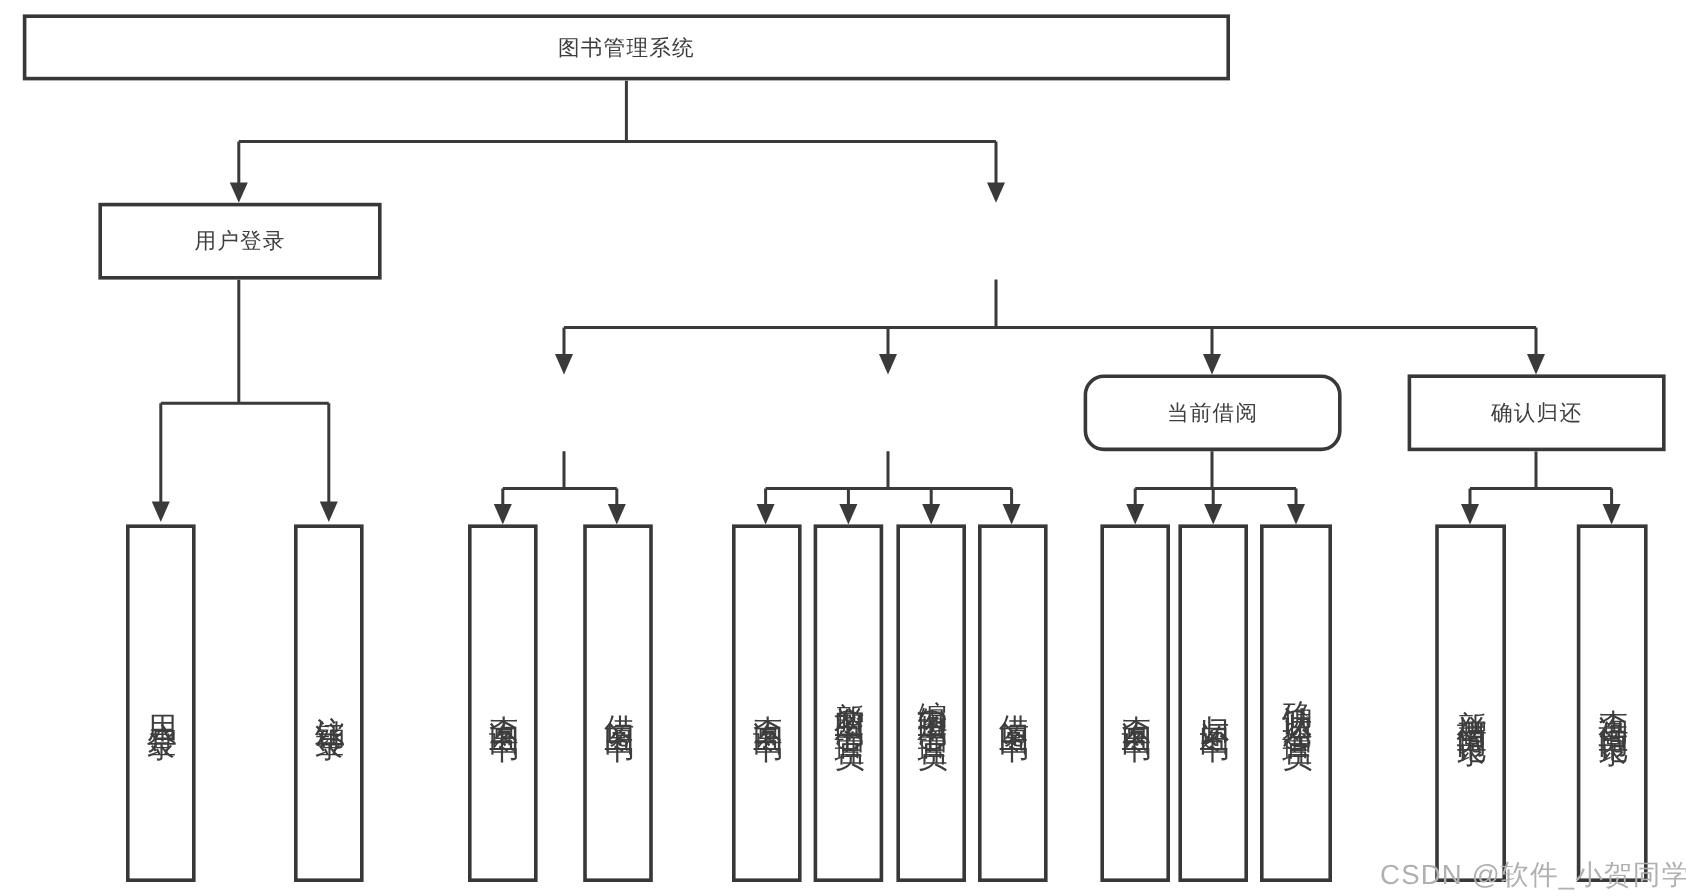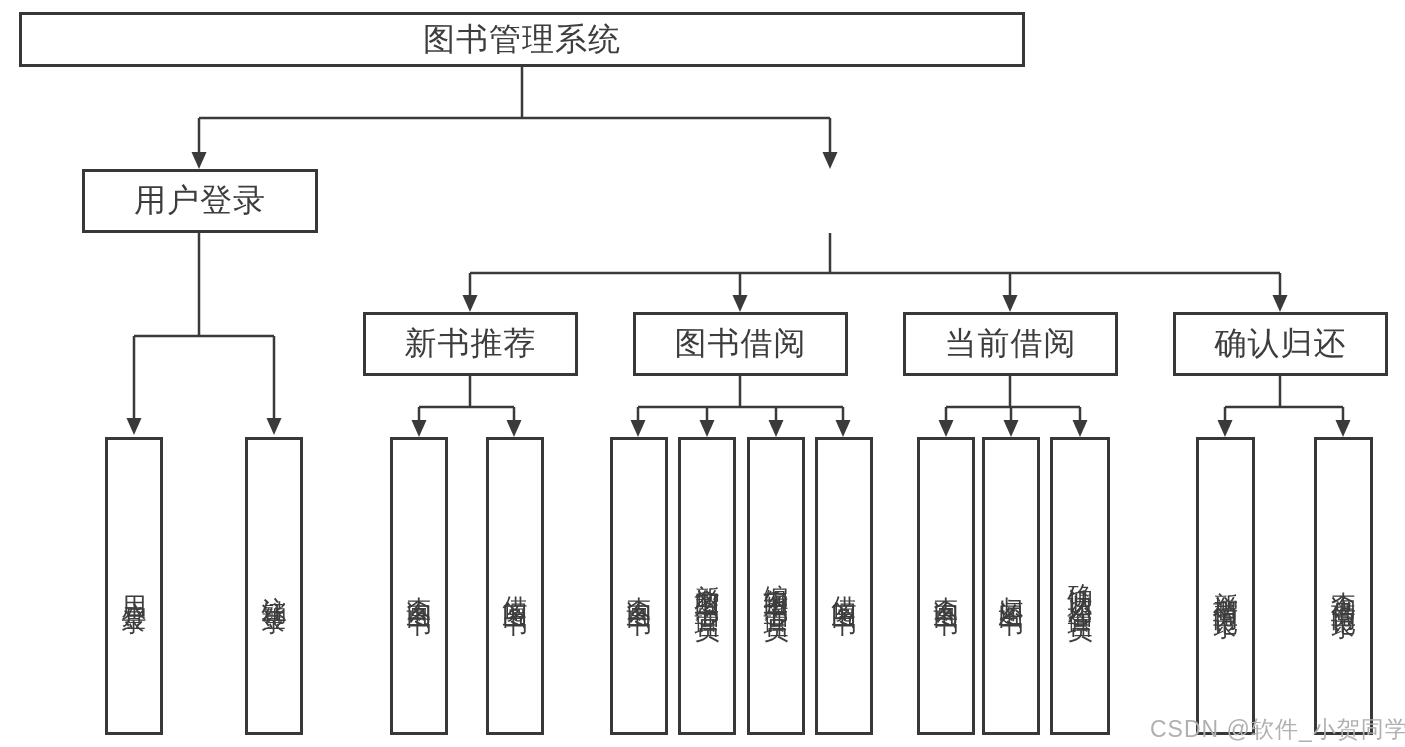--- a/index.html
+++ b/index.html
@@ -33,21 +33,21 @@
   }
   .box {
     position: absolute;
     box-sizing: border-box;
     border: 3px solid #383838;
     background: #ffffff;
     display: flex;
     align-items: center;
     justify-content: center;
     color: #3d3d3d;
-    font-size: 32px;
+    font-size: 18px;
     letter-spacing: 1px;
     white-space: nowrap;
   }
   .hbox {  }
   .vbox {
     writing-mode: vertical-rl;
     text-orientation: mixed;
     letter-spacing: 5px;
     white-space: normal;
     line-height: 1;
@@ -110,23 +110,21 @@
       <path d="M1280,376 V407 M1225,407 H1343 M1225,407 V421 M1343,407 V421"></path>
       <polygon points="1217.5,420 1232.5,420 1225,437"></polygon>
       <polygon points="1335.5,420 1350.5,420 1343,437"></polygon>
     </g>
   </svg>
 
   <div class="box hbox" style="left:19px; top:12px; width:1006px; height:55px;">图书管理系统</div>
 
   <div class="box hbox" style="left:82px; top:169px; width:236px; height:64px;">用户登录</div>
 
-  <div class="box hbox" style="left:363px; top:312px; width:215px; height:64px;">新书推荐</div>
-  <div class="box hbox" style="left:633px; top:312px; width:215px; height:64px;">图书借阅</div>
-  <div class="box hbox" style="left:903px; top:312px; width:215px; height:64px;">当前借阅</div>
+  <div class="box hbox" style="left:903px; top:312px; width:215px; height:64px;border-radius:17px;">当前借阅</div>
   <div class="box hbox" style="left:1173px; top:312px; width:215px; height:64px;">确认归还</div>
 
   <div class="box vbox" style="left:105px; top:437px; width:58px; height:298px;">用户登录</div>
   <div class="box vbox" style="left:245px; top:437px; width:58px; height:298px;">注销登录</div>
 
   <div class="box vbox" style="left:390px; top:437px; width:58px; height:298px;">查询图书</div>
   <div class="box vbox" style="left:486px; top:437px; width:58px; height:298px;">借阅图书</div>
 
   <div class="box vbox" style="left:610px; top:437px; width:58px; height:298px;">查询图书</div>
   <div class="box vbox" style="left:678px; top:437px; width:58px; height:298px;">新增图书（管理员）</div>

